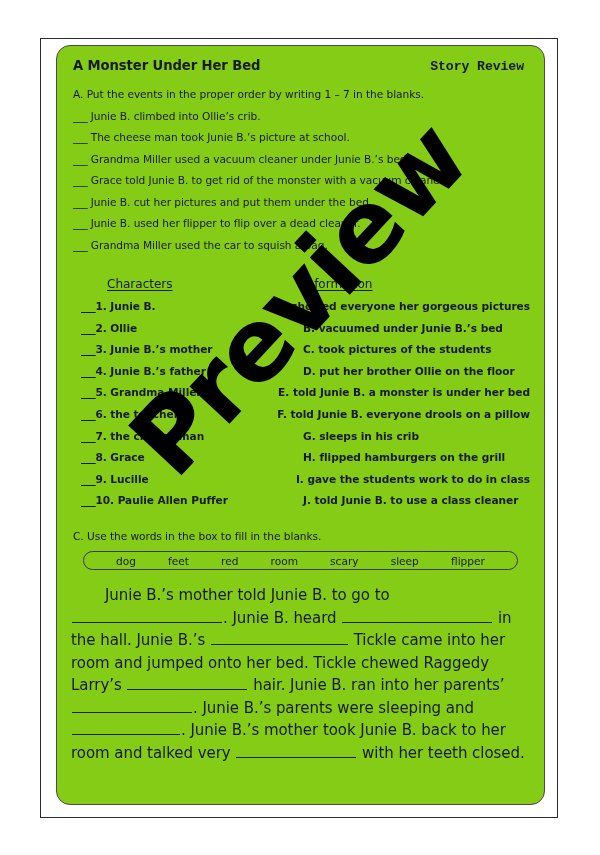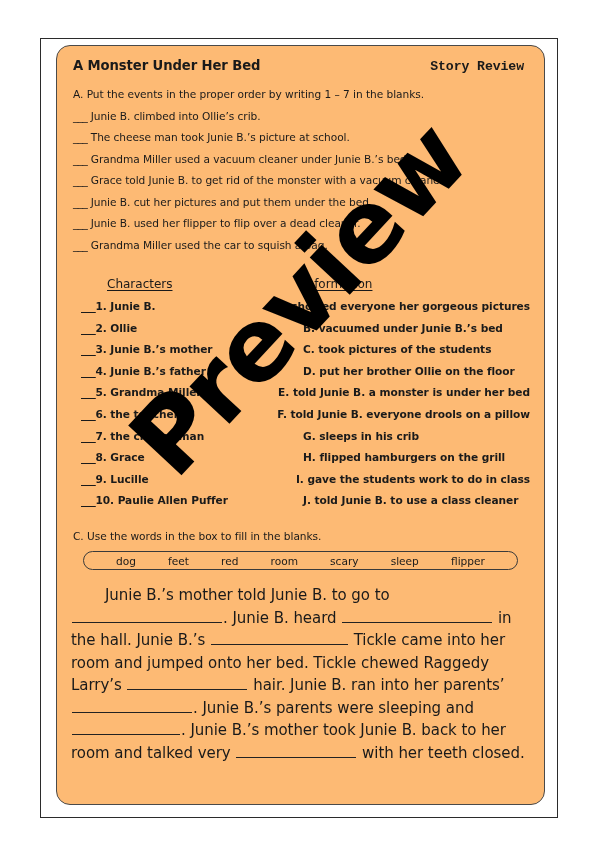--- a/index.html
+++ b/index.html
@@ -31,21 +31,21 @@
   
   #worksheet {
     position: absolute;
     left: 56px;
     top: 45px;
     width: 489px;
     height: 760px;
     border: 1.3px solid #4a4a4a;
     border-radius: 14px;
     box-sizing: border-box;
-    background: #fdba74;
+    background: #84cc16;
     padding: 9px 14px 10px 14px;
     overflow: hidden;
   }
 
   
   .header {
     display: flex;
     justify-content: space-between;
     align-items: baseline;
     font-weight: bold;

